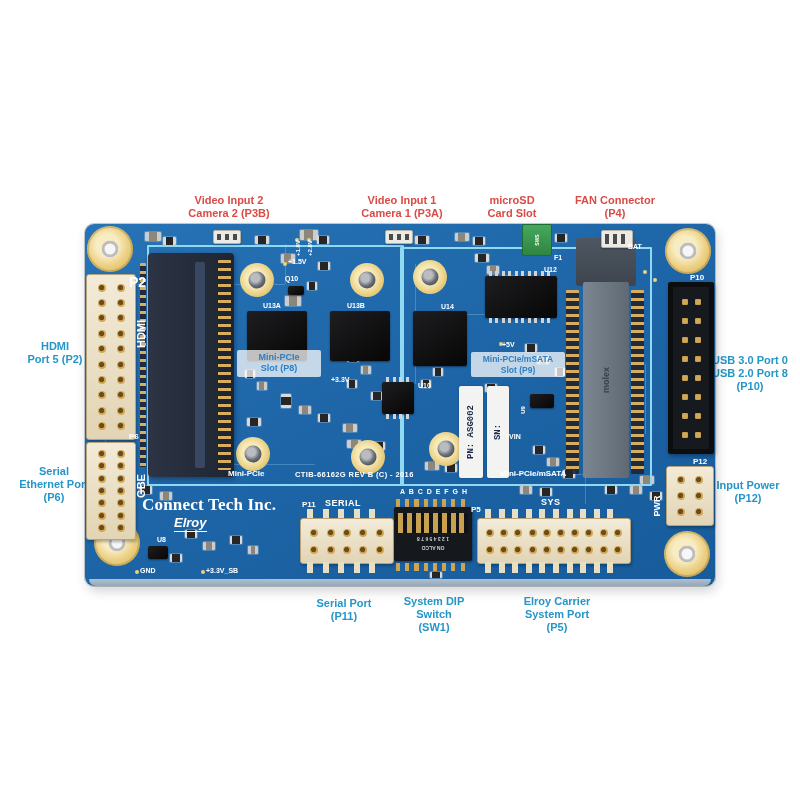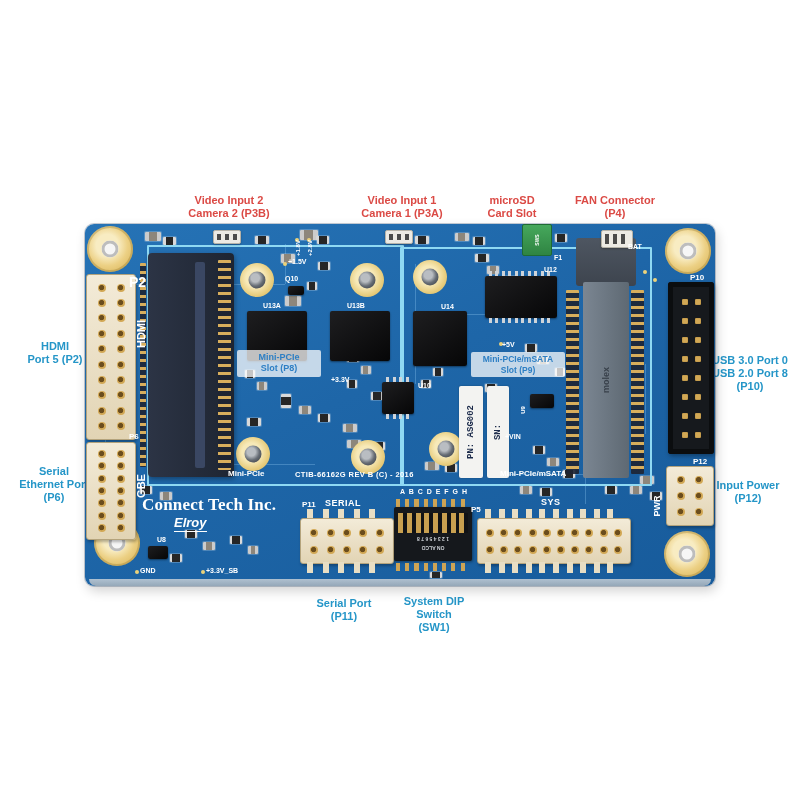--- a/index.html
+++ b/index.html
@@ -136,20 +136,25 @@
   </div>
 
   <div class="callout blue" style="left:344px;top:581px">
     <div>Serial Port</div>
     <div>(P11)</div>
   </div>
   <div class="callout blue" style="left:434px;top:579px">
     <div>System DIP</div>
     <div>Switch</div>
     <div>(SW1)</div>
+  </div>
+  <div class="callout blue" style="left:557px;top:579px">
+    <div>Elroy Carrier</div>
+    <div>System Port</div>
+    <div>(P5)</div>
   </div>
 
   <div class="board" id="board">
     <div id="decor" style="position:absolute;inset:0;">
         <div class="trace" style="left: 20px; top: 120px; width: 1px; height: 150px;"></div>
         <div class="trace" style="left: 40px; top: 60px; width: 160px; height: 1px;"></div>
         <div class="trace" style="left: 330px; top: 40px; width: 1px; height: 120px;"></div>
         <div class="trace" style="left: 350px; top: 90px; width: 120px; height: 1px;"></div>
         <div class="trace" style="left: 500px; top: 200px; width: 1px; height: 80px;"></div>
         <div class="trace" style="left: 90px; top: 240px; width: 140px; height: 1px;"></div>

